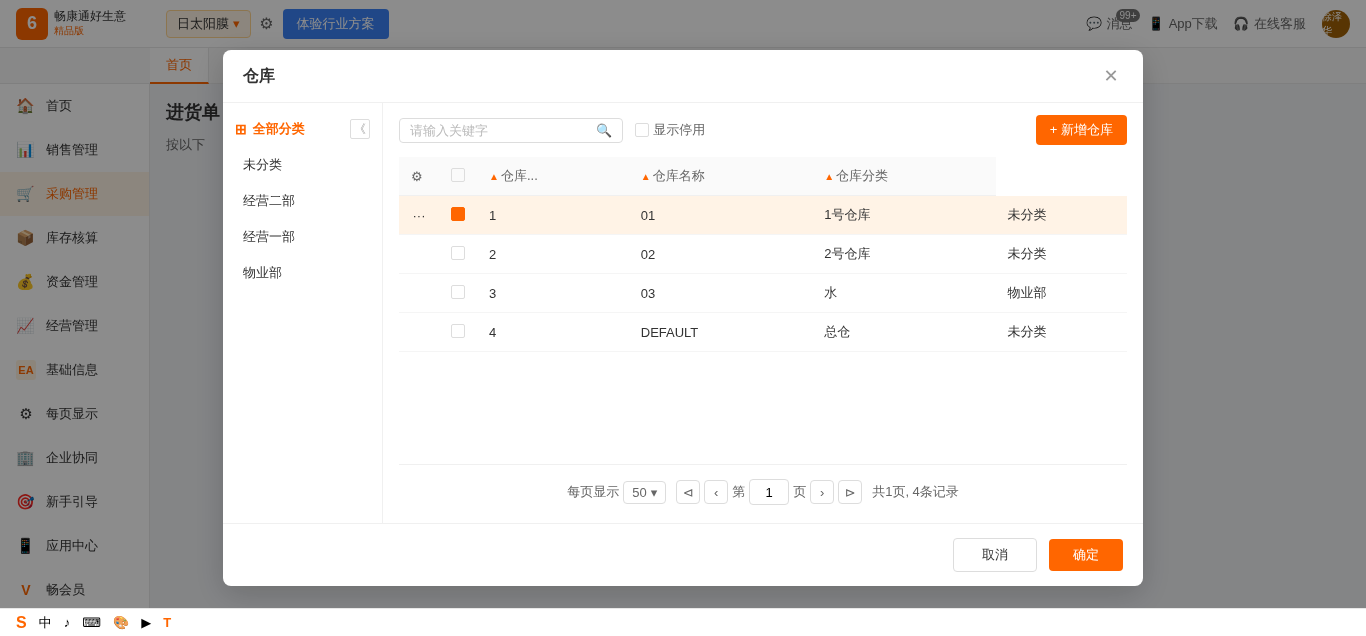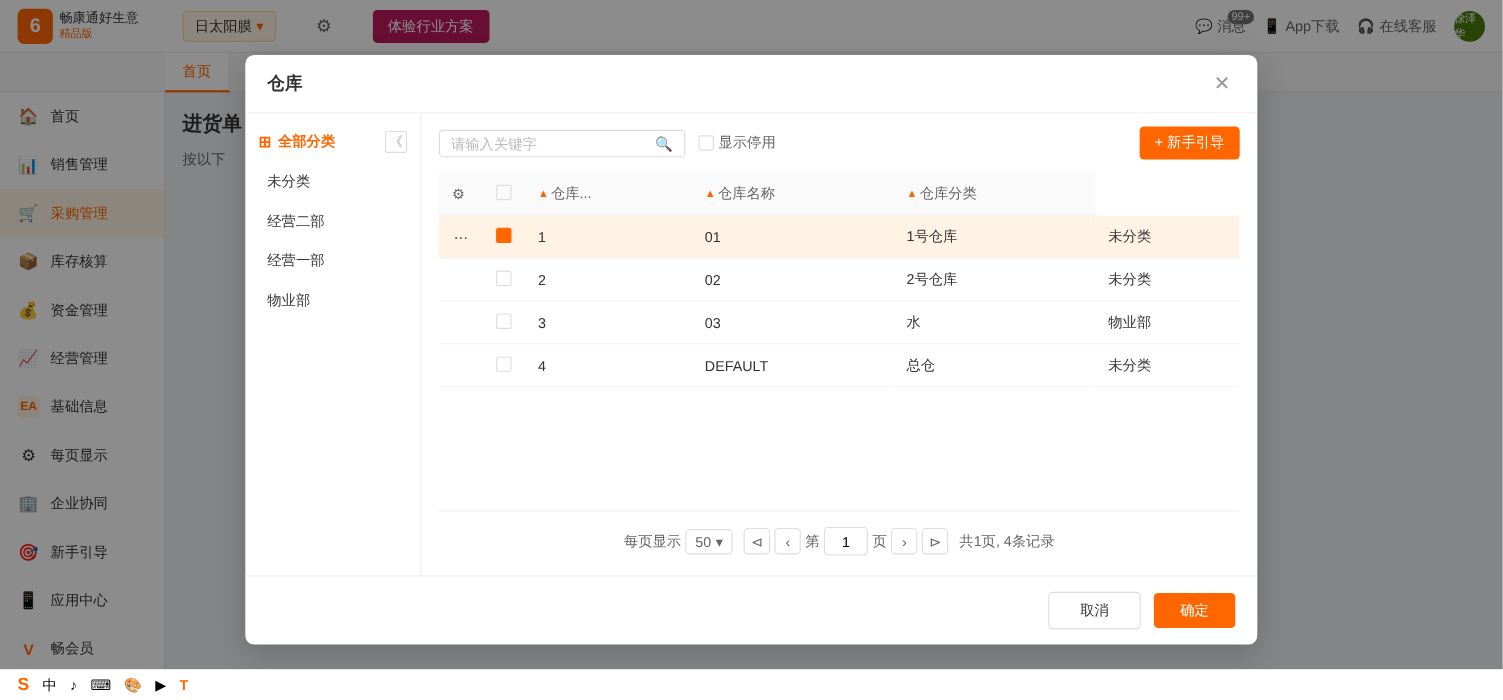--- a/index.html
+++ b/index.html
@@ -28,36 +28,36 @@
       border-radius: 6px;
       display: flex; align-items: center; justify-content: center;
       color: #fff; font-size: 18px; font-weight: bold;
     }
     .logo-text { font-size: 12px; color: #333; line-height: 1.3; }
     .logo-sub { font-size: 10px; color: #f60; }
     .topbar-center {
       flex: 1;
       display: flex;
       align-items: center;
-      gap: 28px;
+      gap: 0;
     }
     .store-selector {
       display: flex; align-items: center; gap: 4px;
       background: #fff5e6; border: 1px solid #ffd591; border-radius: 4px;
       padding: 4px 10px; cursor: pointer; color: #333;
     }
     .store-selector .chevron { color: #f60; }
     .gear-btn {
       width: 32px; height: 32px;
       display: flex; align-items: center; justify-content: center;
       border-radius: 4px; cursor: pointer; color: #666;
       font-size: 16px;
     }
     .trial-btn {
-      background: #be185d;
+      background: #3b82f6;
       color: #fff;
       border: none;
       border-radius: 4px;
       padding: 6px 14px;
       cursor: pointer;
       font-size: 13px;
     }
     .topbar-right {
       display: flex;
       align-items: center;
@@ -75,21 +75,21 @@
       border-radius: 8px;
       position: absolute;
       top: -6px; right: -8px;
     }
     .avatar-area {
       display: flex; align-items: center; gap: 6px;
       cursor: pointer; color: #333;
     }
     .avatar-circle {
       width: 28px; height: 28px;
-      background: #4d7c0f;
+      background: #a16207;
       border-radius: 50%;
       display: flex; align-items: center; justify-content: center;
       color: #fff; font-size: 12px;
     }
 
     
     .nav-tabs {
       height: 36px;
       background: #f7f7f7;
       display: flex;
@@ -524,21 +524,21 @@
           <div class="modal-toolbar-left">
             <div class="search-box">
               <input type="text" placeholder="请输入关键字" style="">
               <span class="search-icon">🔍</span>
             </div>
             <label class="show-disabled">
               <span class="checkbox-sq"></span>
               <span>显示停用</span>
             </label>
           </div>
-          <button class="add-btn">+ 新手引导</button>
+          <button class="add-btn">+ 新增仓库</button>
         </div>
 
         <table class="data-table">
           <thead>
             <tr>
               <th style="width:40px;">
                 <span>⚙</span>
               </th>
               <th style="width:30px;">
                 <span class="checkbox-sq"></span>

